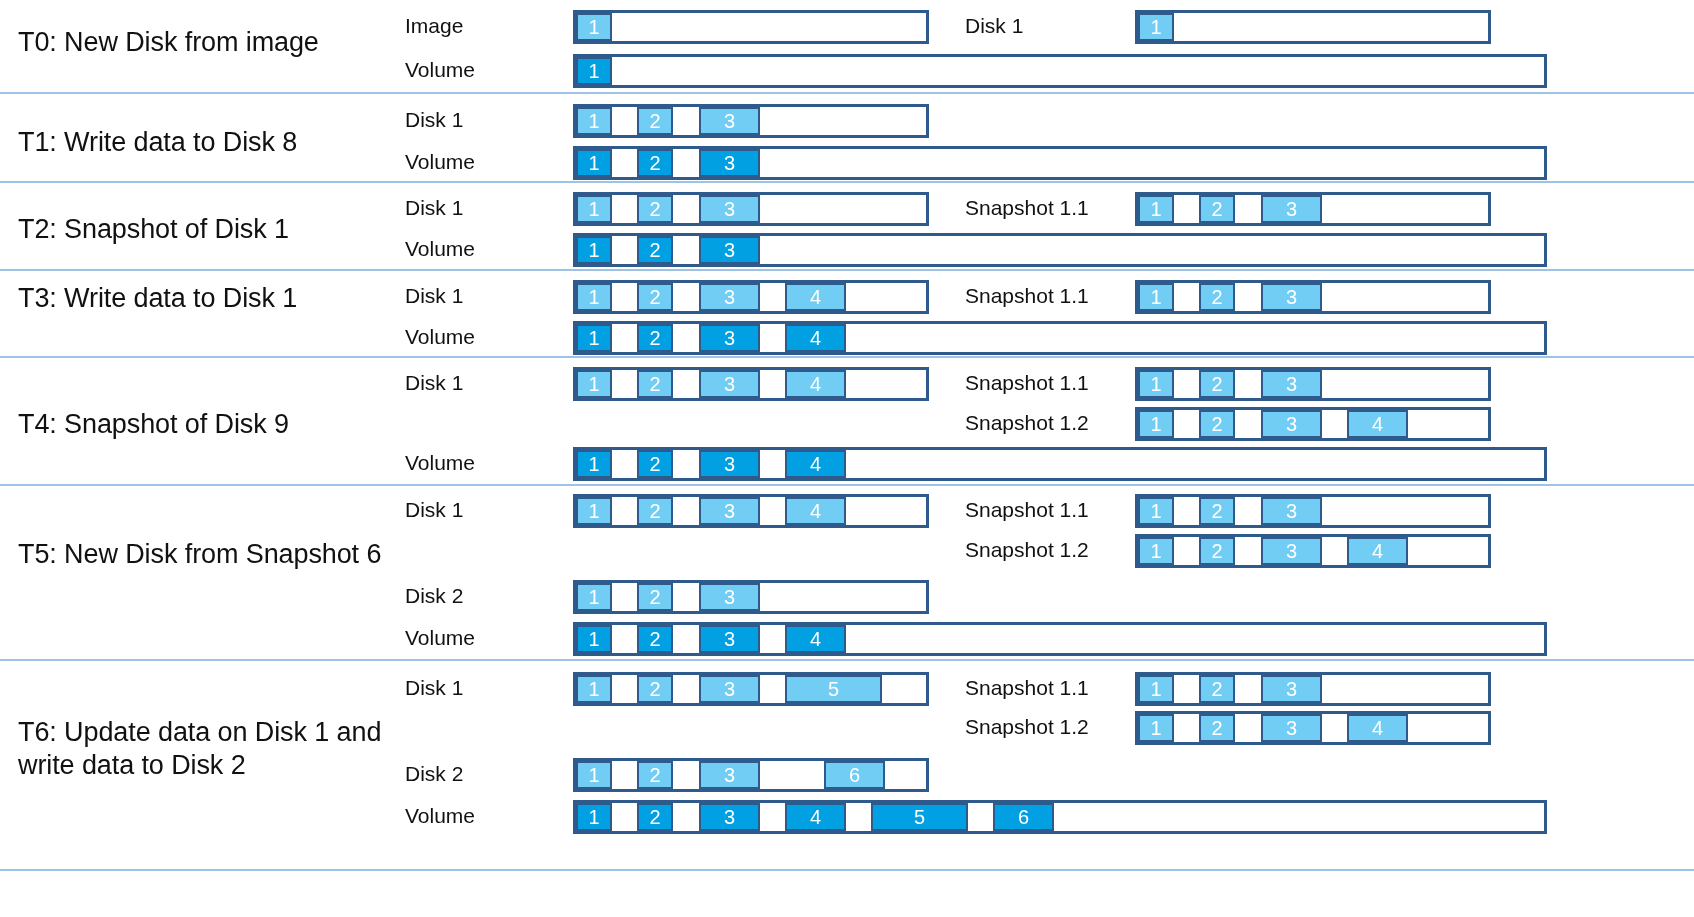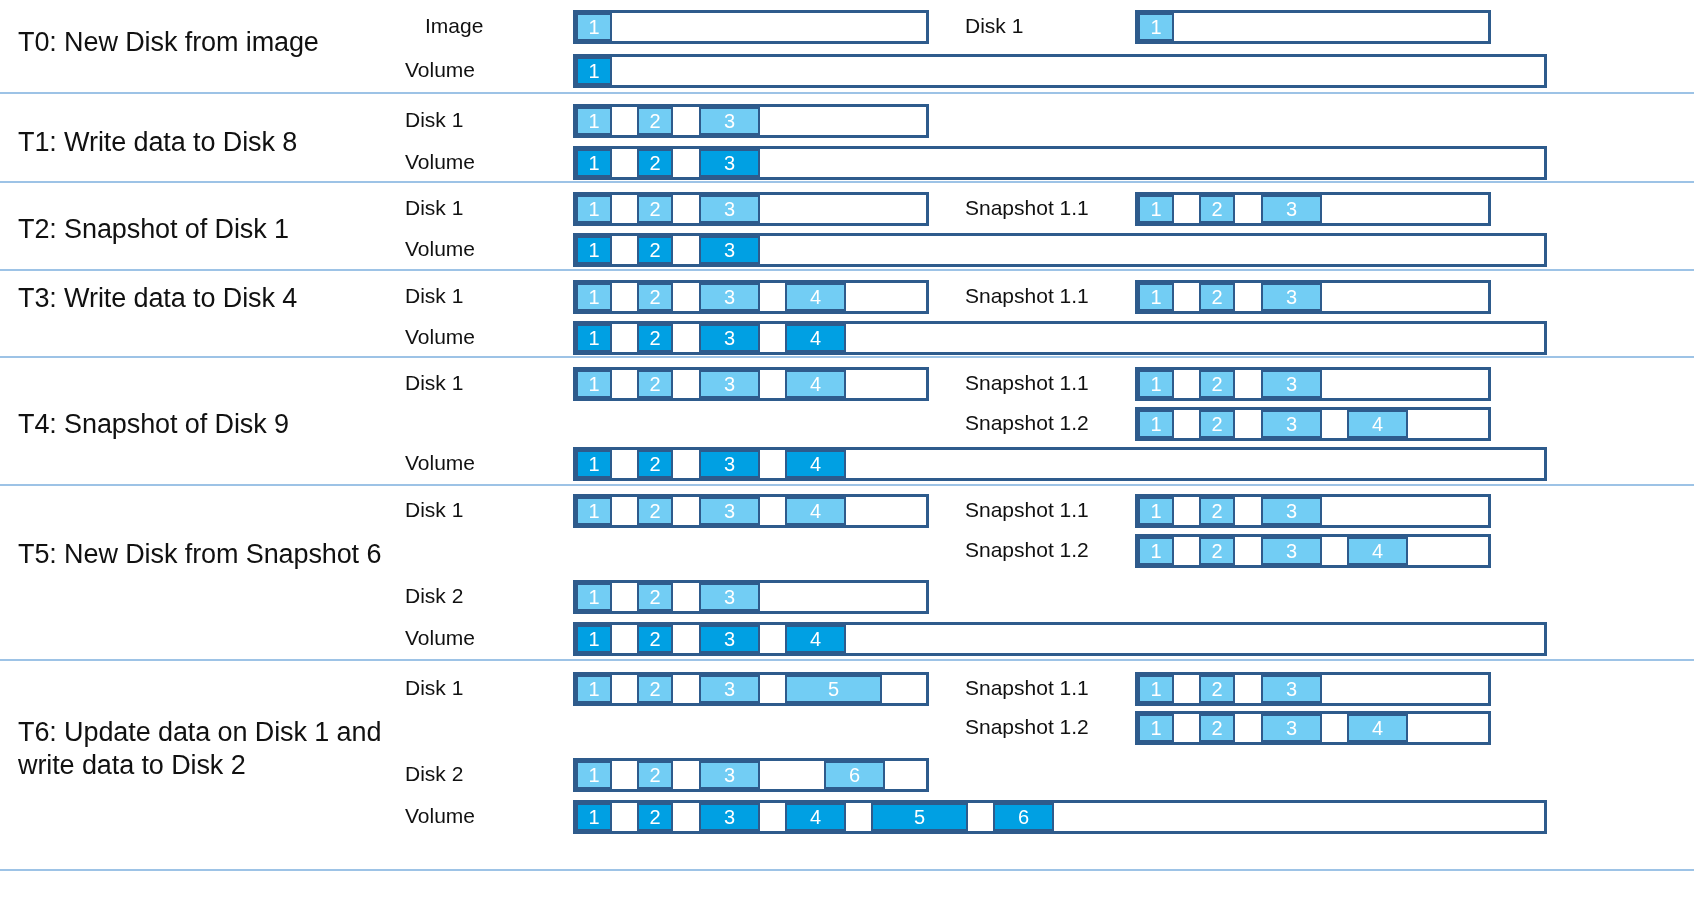--- a/index.html
+++ b/index.html
@@ -60,25 +60,25 @@
       <div class="rule" style="top: 92px; background: rgb(157, 195, 230);"></div>
       <div class="rule" style="top: 181px; background: rgb(157, 195, 230);"></div>
       <div class="rule" style="top: 269px; background: rgb(157, 195, 230);"></div>
       <div class="rule" style="top: 356px; background: rgb(157, 195, 230);"></div>
       <div class="rule" style="top: 484px; background: rgb(157, 195, 230);"></div>
       <div class="rule" style="top: 659px; background: rgb(157, 195, 230);"></div>
       <div class="rule" style="top: 869px; background: rgb(157, 195, 230);"></div>
       <div class="tlabel" style="top: 26px;">T0: New Disk from image</div>
       <div class="tlabel" style="top: 126px;">T1: Write data to Disk 8</div>
       <div class="tlabel" style="top: 213px;">T2: Snapshot of Disk 1</div>
-      <div class="tlabel" style="top: 282px;">T3: Write data to Disk 4</div>
+      <div class="tlabel" style="top: 282px;">T3: Write data to Disk 1</div>
       <div class="tlabel" style="top: 408px;">T4: Snapshot of Disk 9</div>
       <div class="tlabel" style="top: 538px;">T5: New Disk from Snapshot 6</div>
       <div class="tlabel" style="top: 716px;">T6: Update data on Disk 1 and write data to Disk 2</div>
-      <div class="rowlab" style="position: absolute; top: 9px; margin-left: 20px;">Image</div>
+      <div class="rowlab" style="position: absolute; top: 9px;">Image</div>
       <div class="track" style="left: 573px; top: 10px; width: 356px; border-color: rgb(46, 91, 140); background: rgb(255, 255, 255);">
         <div class="blk light" style="left: 0px; width: 36px; border-color: rgb(46, 91, 140); background: rgb(114, 205, 244);">1</div>
       </div>
       <div class="snaplab" style="position: absolute; top: 9px; left: 965px;">Disk 1</div>
       <div class="track" style="left: 1135px; top: 10px; width: 356px; border-color: rgb(46, 91, 140); background: rgb(255, 255, 255);">
         <div class="blk light" style="left: 0px; width: 36px; border-color: rgb(46, 91, 140); background: rgb(114, 205, 244);">1</div>
       </div>
       <div class="rowlab" style="position: absolute; top: 53px;">Volume</div>
       <div class="track" style="left: 573px; top: 54px; width: 974px; border-color: rgb(46, 91, 140); background: rgb(255, 255, 255);">
         <div class="blk dark" style="left: 0px; width: 36px; border-color: rgb(46, 91, 140); background: rgb(0, 160, 227);">1</div>

